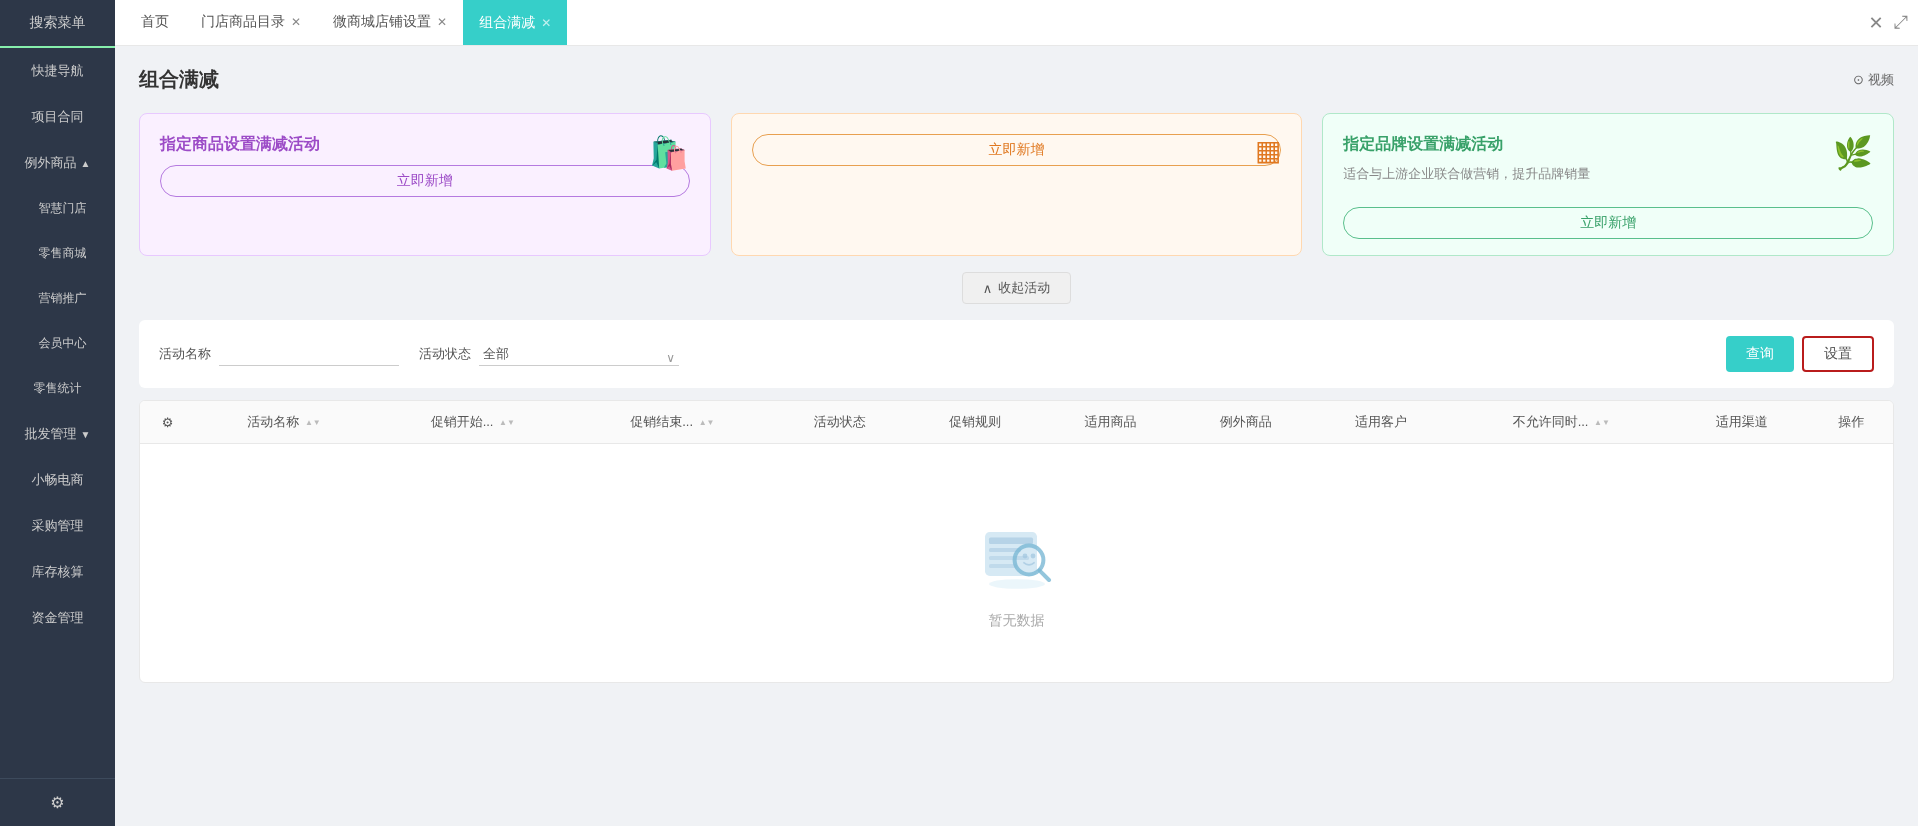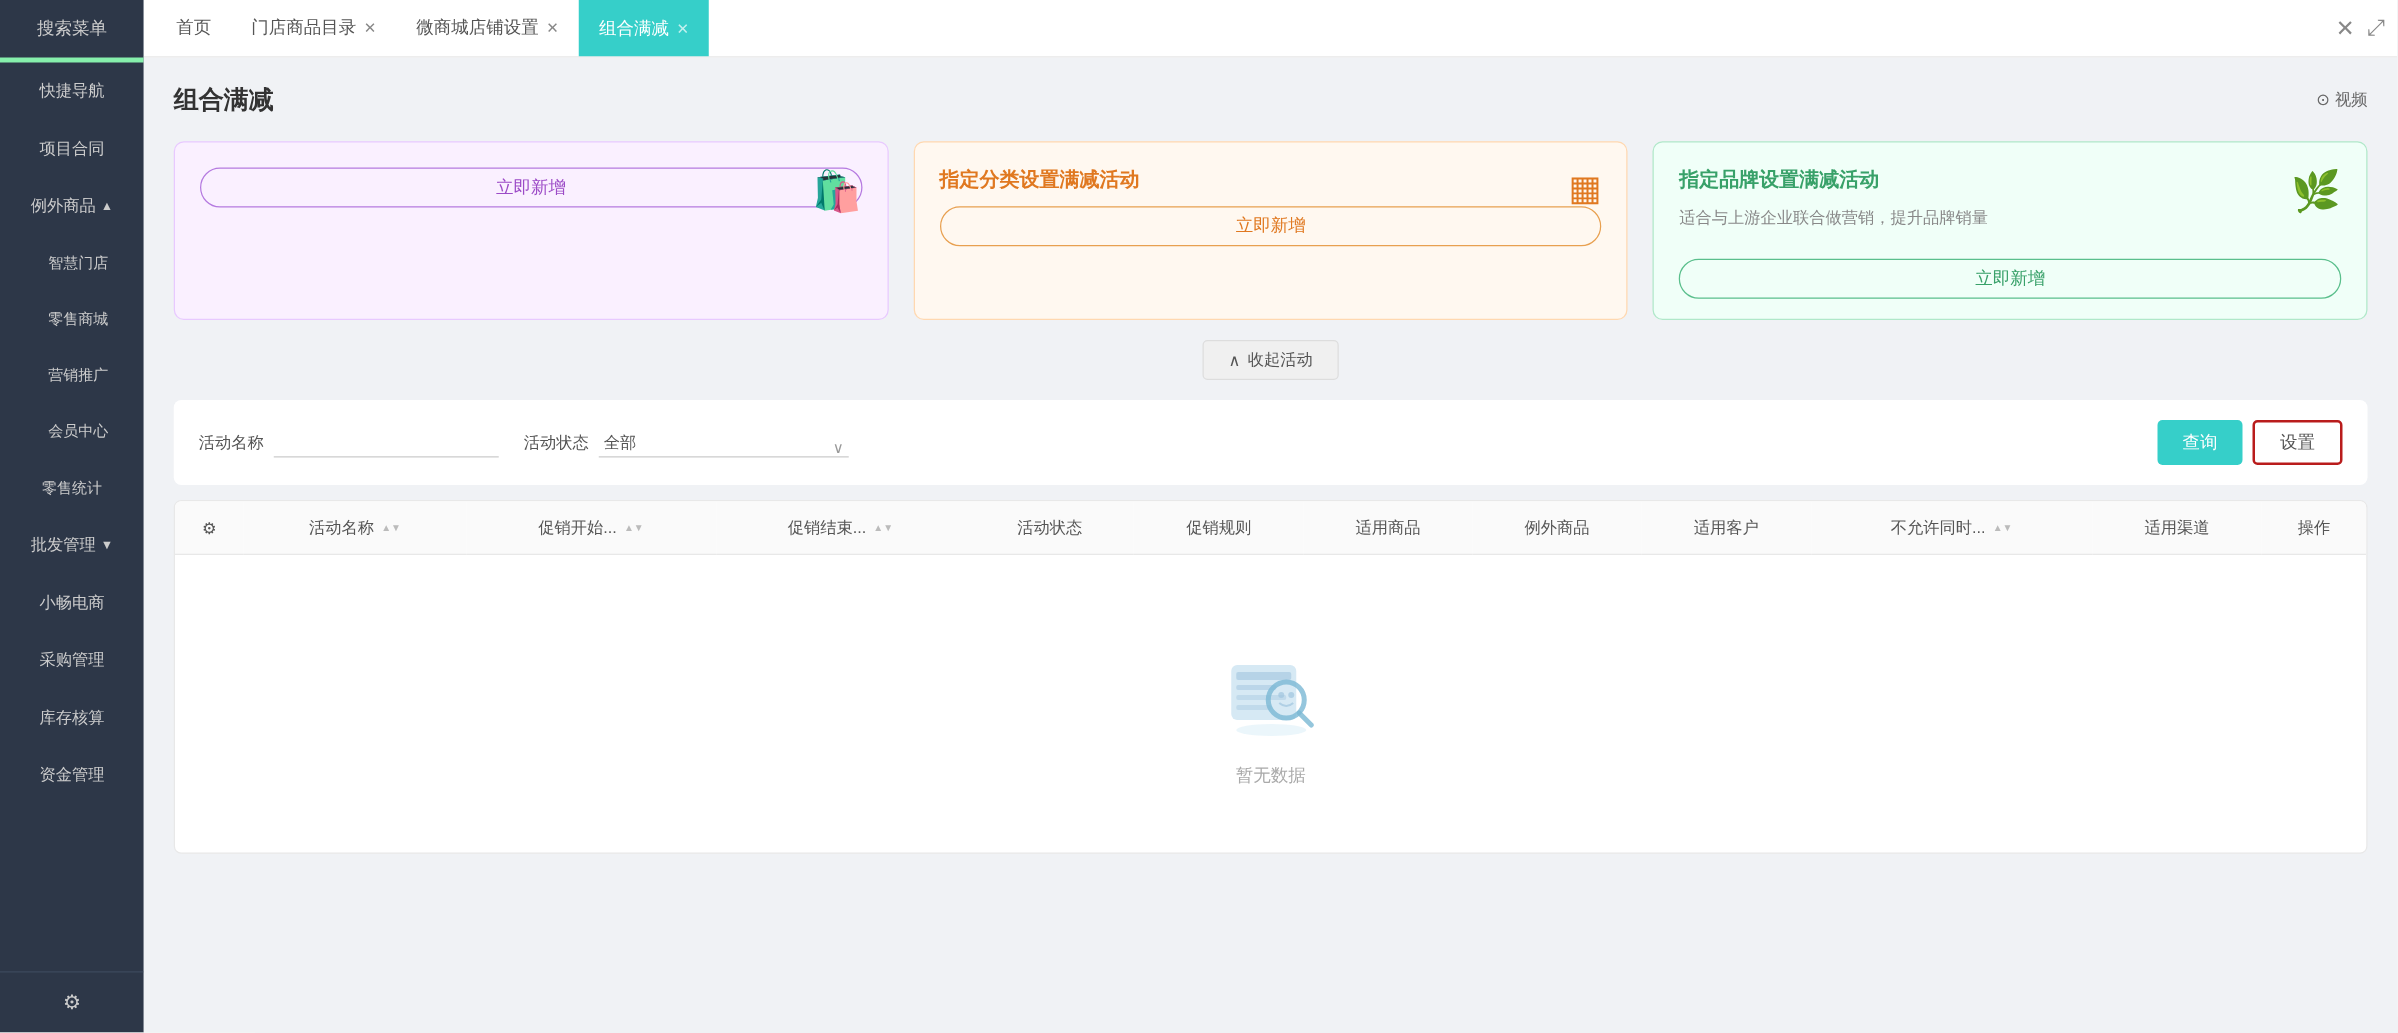--- a/index.html
+++ b/index.html
@@ -13,21 +13,21 @@
       display: flex;
       flex-direction: column;
       flex-shrink: 0;
       height: 100%;
       overflow-y: auto;
     }
     .sidebar-search {
       padding: 14px 10px;
       font-size: 14px;
       color: #ccc;
-      border-bottom: 4px solid #86efac;
+      border-bottom: 2px solid #86efac;
       cursor: pointer;
       text-align: center;
     }
     .sidebar-item {
       padding: 14px 10px;
       text-align: center;
       font-size: 13px;
       color: #ccc;
       cursor: pointer;
       display: flex;
@@ -427,26 +427,26 @@
       <div class="video-link">
         <span>⊙</span>
         <span>视频</span>
       </div>
     </div>
 
     <div class="cards-section">
 
       <div class="card card-purple">
         <div class="card-icon">🛍️</div>
+        <div class="card-title">指定商品设置满减活动</div>
         <button class="card-btn">立即新增</button>
       </div>
 
       <div class="card card-orange">
         <div class="card-icon" style="color:#e07820;font-size:28px;">▦</div>
-        <div class="card-title">指定分类设置满减活动</div>
         <button class="card-btn">立即新增</button>
       </div>
 
       <div class="card card-green">
         <div class="card-icon">🌿</div>
         <div class="card-title">指定品牌设置满减活动</div>
         <div class="card-desc">适合与上游企业联合做营销，提升品牌销量</div>
         <button class="card-btn">立即新增</button>
       </div>
 

